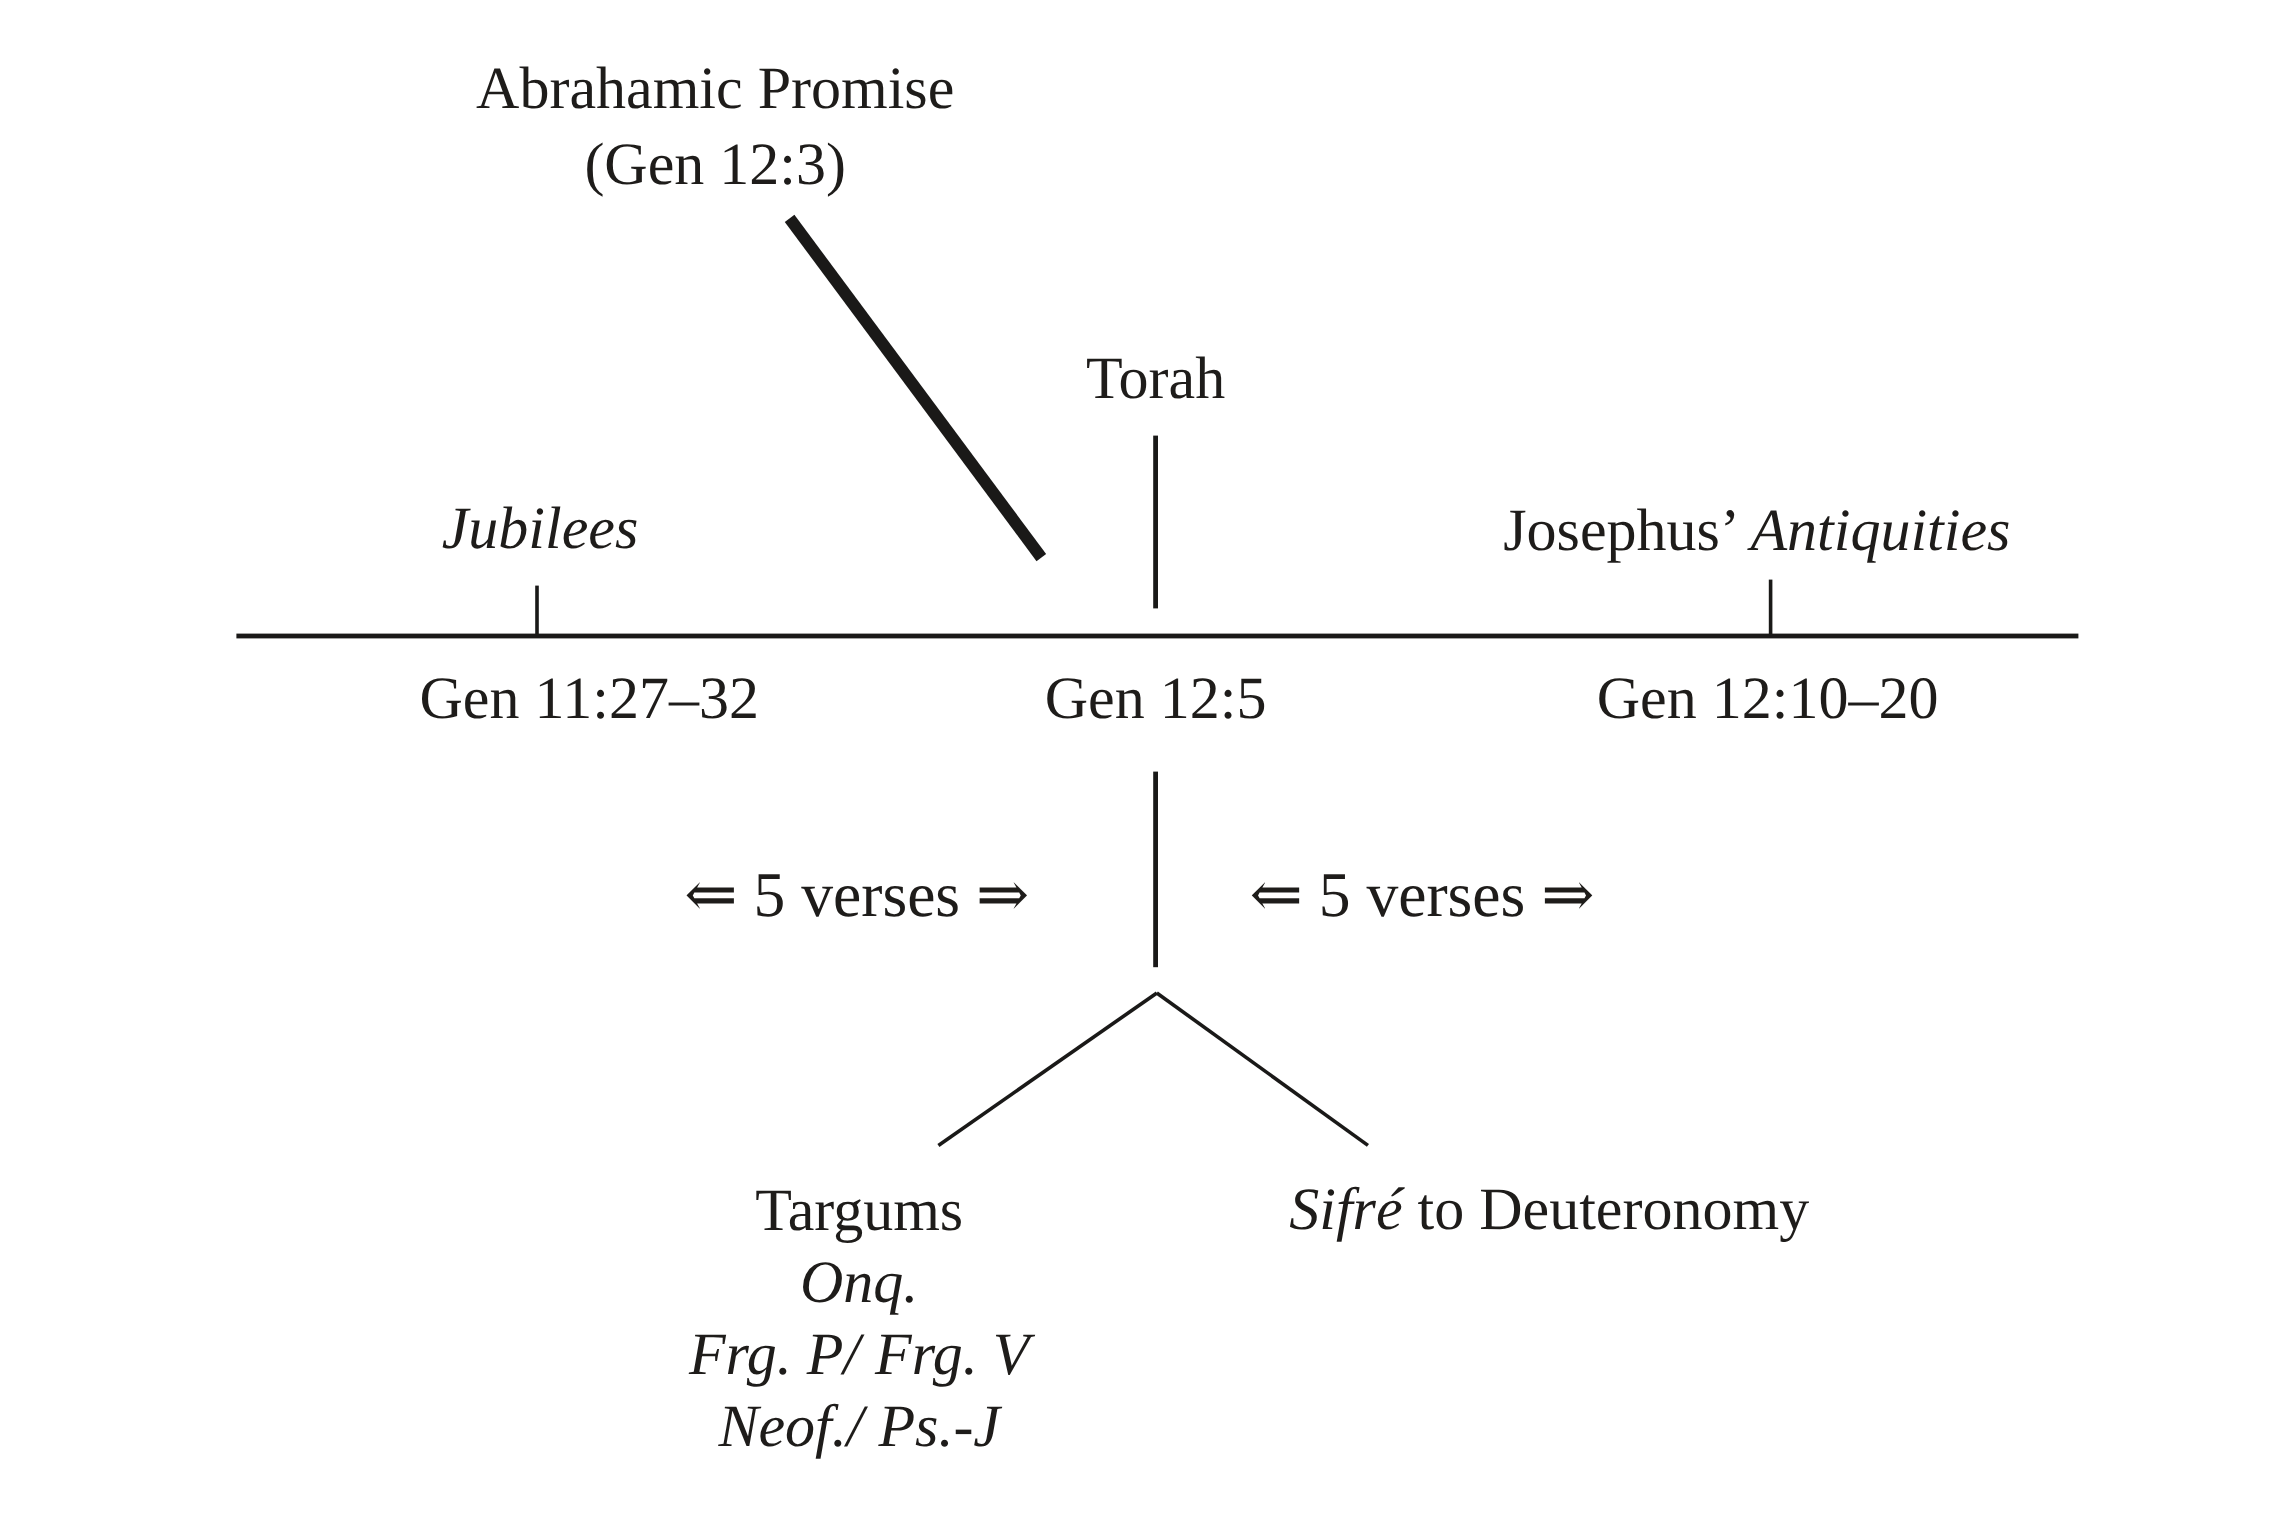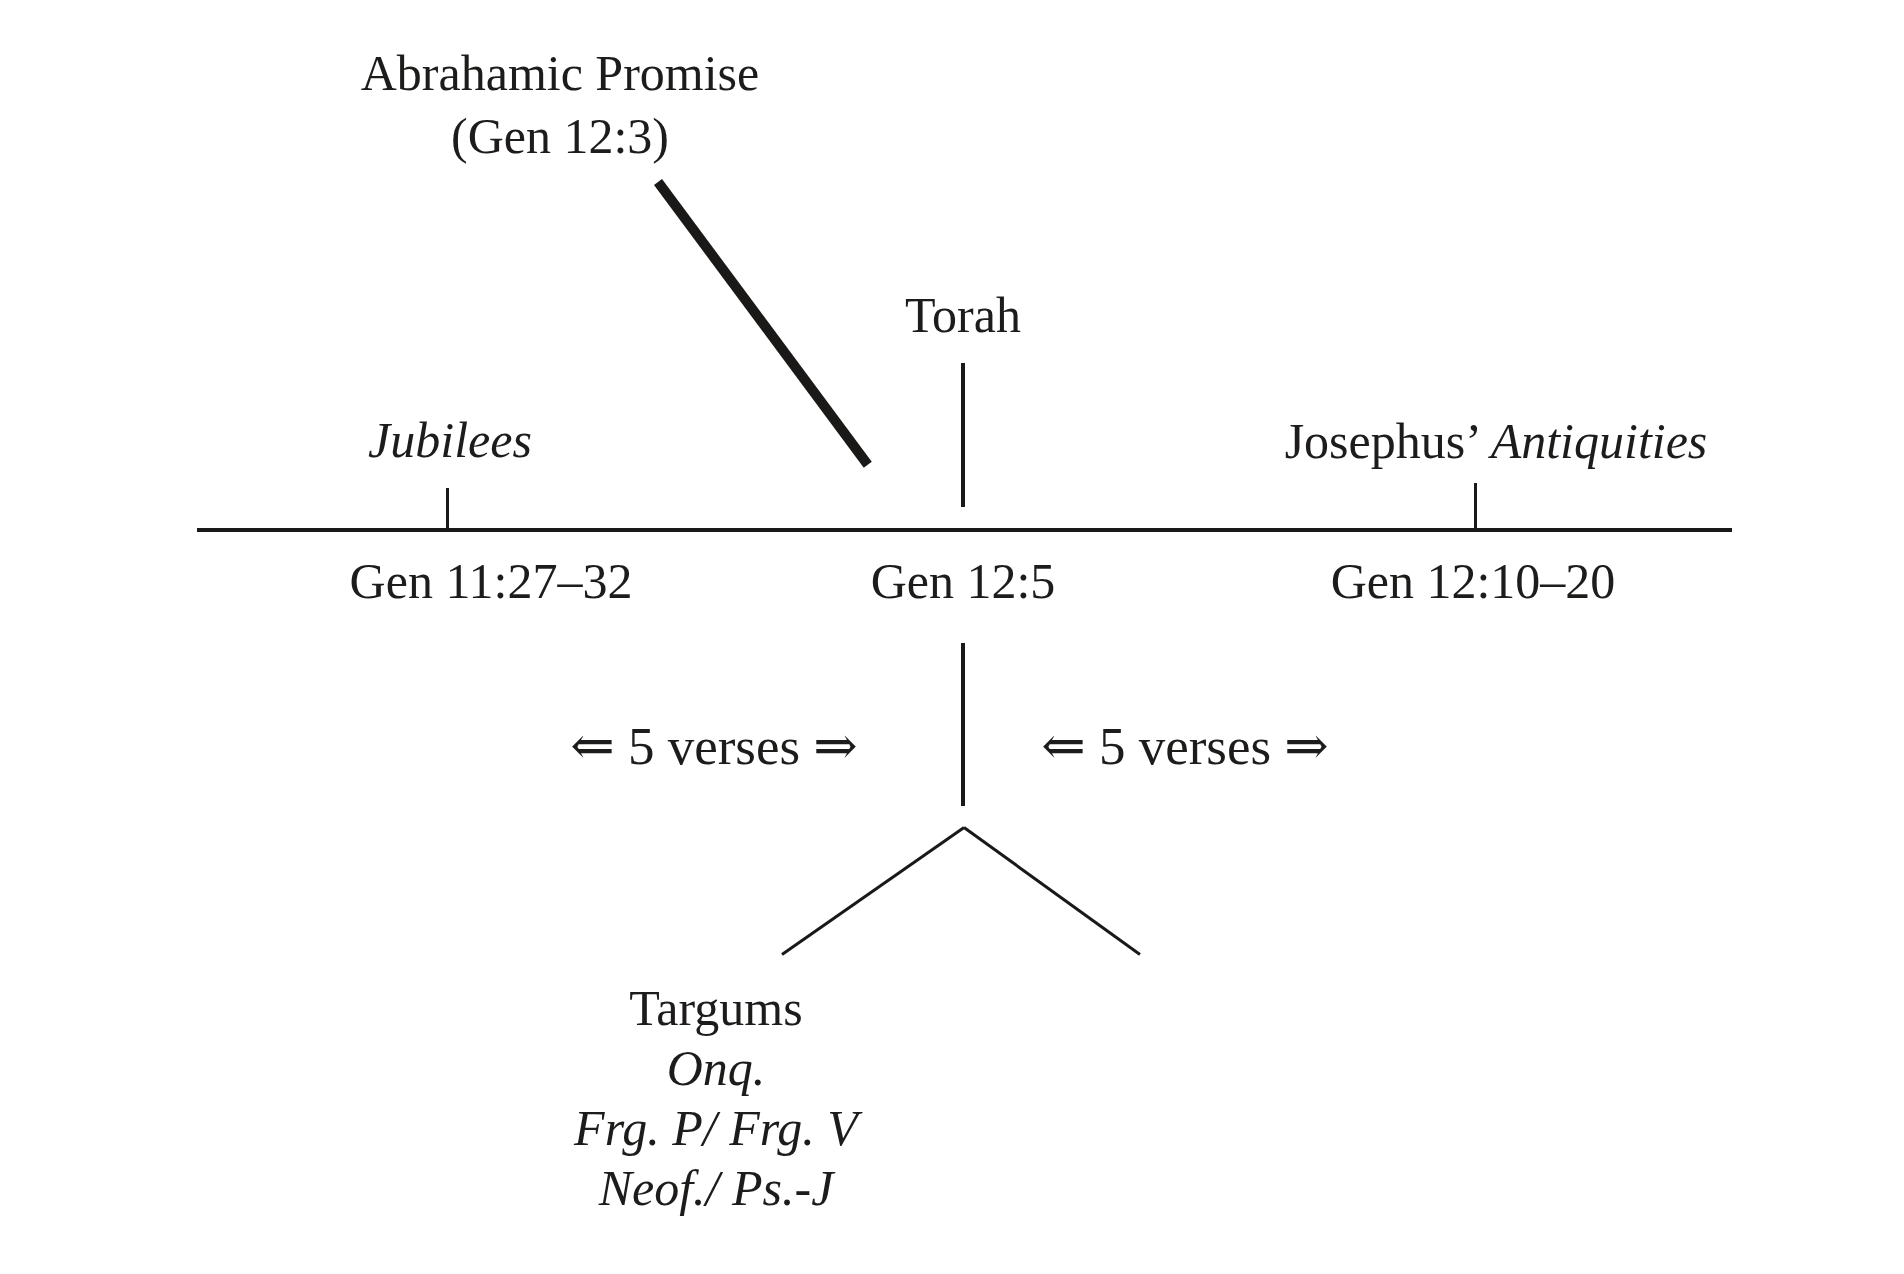--- a/index.html
+++ b/index.html
@@ -28,20 +28,21 @@
   .ital { font-style: italic; }
   .line {
     position: absolute;
     background: #1a1918;
   }
   .rot {
     transform-origin: left center;
   }
   .promise {
     line-height: 63px;
+    margin-left: 36px;
   }
   .verses {
     font-size: 53px;
     line-height: 42px;
   }
   .stack {
     line-height: 60px;
     margin-left: 20px;
   }
   .stack div { white-space: nowrap; }
@@ -57,21 +58,21 @@
   </div>
 
   <div class="line rot" style="left:658px; top:177px; width:352px; height:10px; transform:rotate(53.42deg);"></div>
 
   <div class="lbl" style="left:963px; top:290px;">Torah</div>
   <div class="line" style="left:961px; top:363px; width:4px; height:144px;"></div>
 
   <div class="lbl ital" style="left:450px; top:415px;">Jubilees</div>
   <div class="line" style="left:446px; top:488px; width:3px; height:42px;"></div>
 
-  <div class="lbl" style="left:1464px; top:416px;margin-left:32px;">
+  <div class="lbl" style="left:1464px; top:416px;">
     <span>Josephus’ </span><span class="ital">Antiquities</span>
   </div>
   <div class="line" style="left:1474px; top:483px; width:3px; height:47px;"></div>
 
   <div class="line" style="left:197px; top:528px; width:1535px; height:4px;"></div>
 
   <div class="lbl" style="left:455px; top:556px;margin-left:36px;">Gen 11:27–32</div>
   <div class="lbl" style="left:963px; top:556px;">Gen 12:5</div>
   <div class="lbl" style="left:1473px; top:556px;">Gen 12:10–20</div>
 
@@ -83,14 +84,17 @@
   <div class="line rot" style="left:782px; top:953px; width:222px; height:3px; transform:rotate(-34.91deg);"></div>
   <div class="line rot" style="left:964px; top:826px; width:217px; height:3px; transform:rotate(35.82deg);"></div>
 
   <div class="lbl stack" style="left:696px; top:978px;">
     <div>Targums</div>
     <div class="ital">Onq.</div>
     <div class="ital">Frg. P/ Frg. V</div>
     <div class="ital">Neof./ Ps.-J</div>
   </div>
 
+  <div class="lbl" style="left:1291px; top:982px;">
+    <span class="ital">Sifré</span><span> to Deuteronomy</span>
+  </div>
 
 </div>
 
 </body></html>

